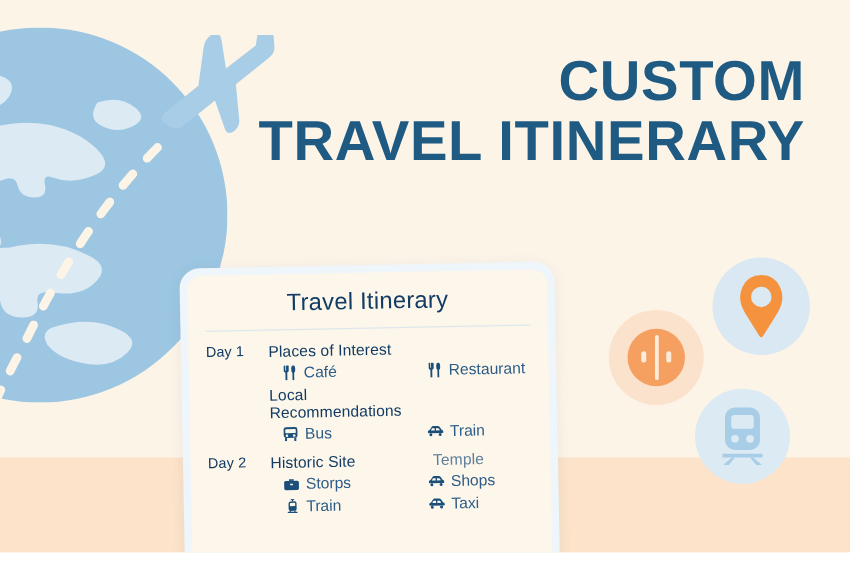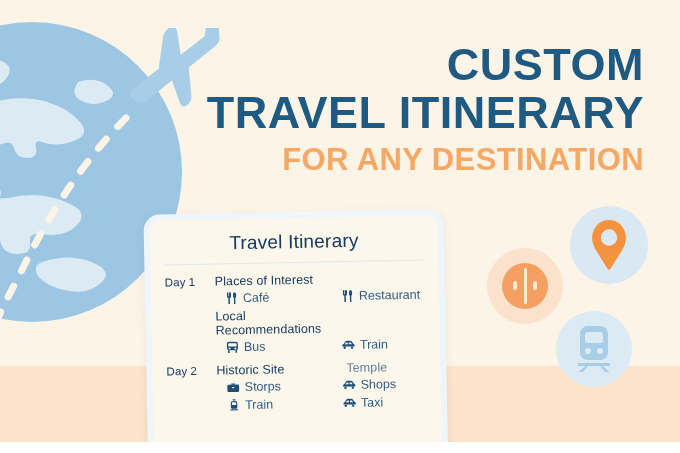--- a/index.html
+++ b/index.html
@@ -228,21 +228,20 @@
     <svg width="120" height="90" viewBox="0 0 120 90">
       <g fill="#a8cde6" transform="rotate(-32 60 45)">
         <path d="M8 44 q-4 -7 4 -9 l34 -4 l20 -24 q4 -5 11 -5 q7 0 4 8 l-9 21 l30 -3 l12 -14 q3 -4 8 -3 q5 1 2 7 l-10 19 q-2 4 -8 5 l-34 4 l-13 26 q-3 5 -9 5 q-6 0 -4 -7 l5 -22 l-32 4 q-7 1 -11 -8z"></path>
       </g>
     </svg>
   </div>
 
   <div class="heading">
     <div class="h-line1">CUSTOM</div>
     <div class="h-line2">TRAVEL ITINERARY</div>
-    <div class="h-line3">FOR ANY DESTINATION</div>
   </div>
 
   <div class="card-outer">
     <div class="card-inner">
       <div class="card-title">Travel Itinerary</div>
       <div class="card-divider"></div>
 
       <div class="rows">
 
         <div class="day-block">

